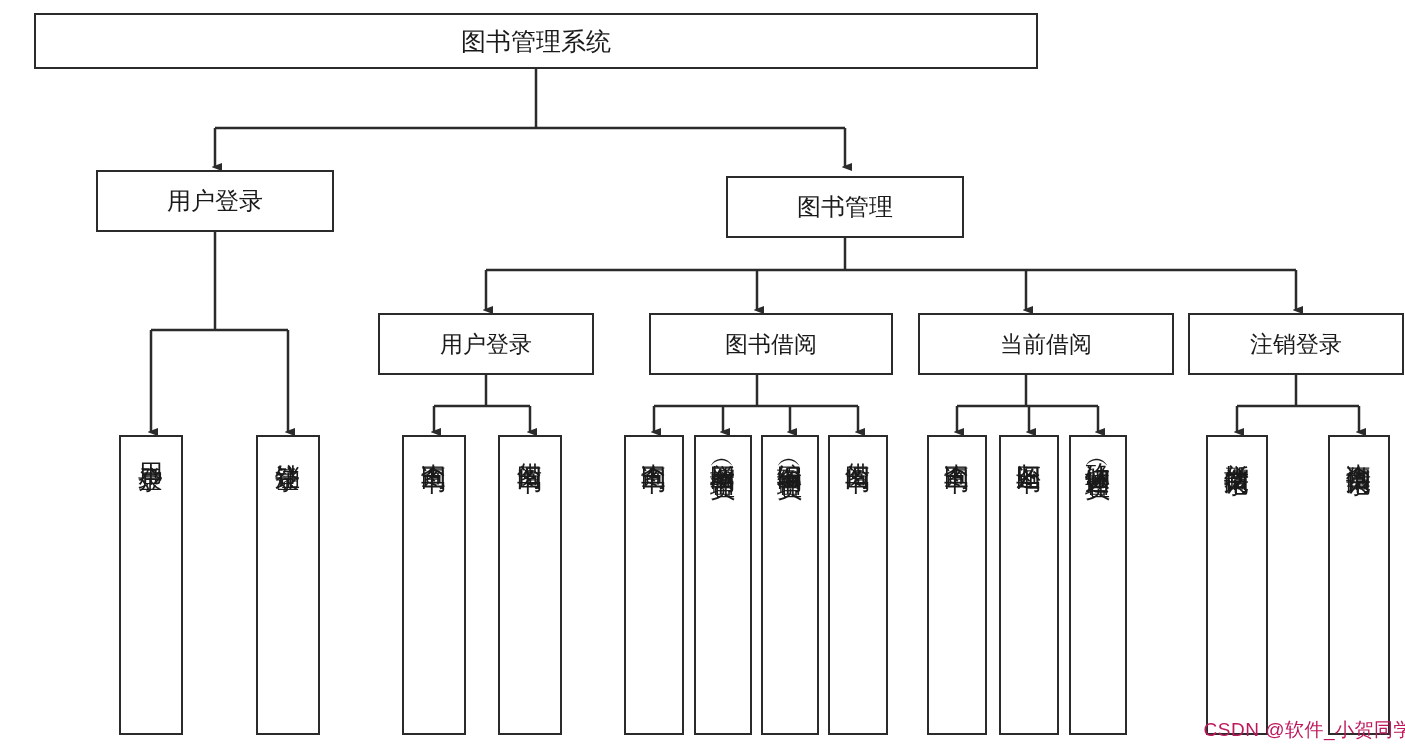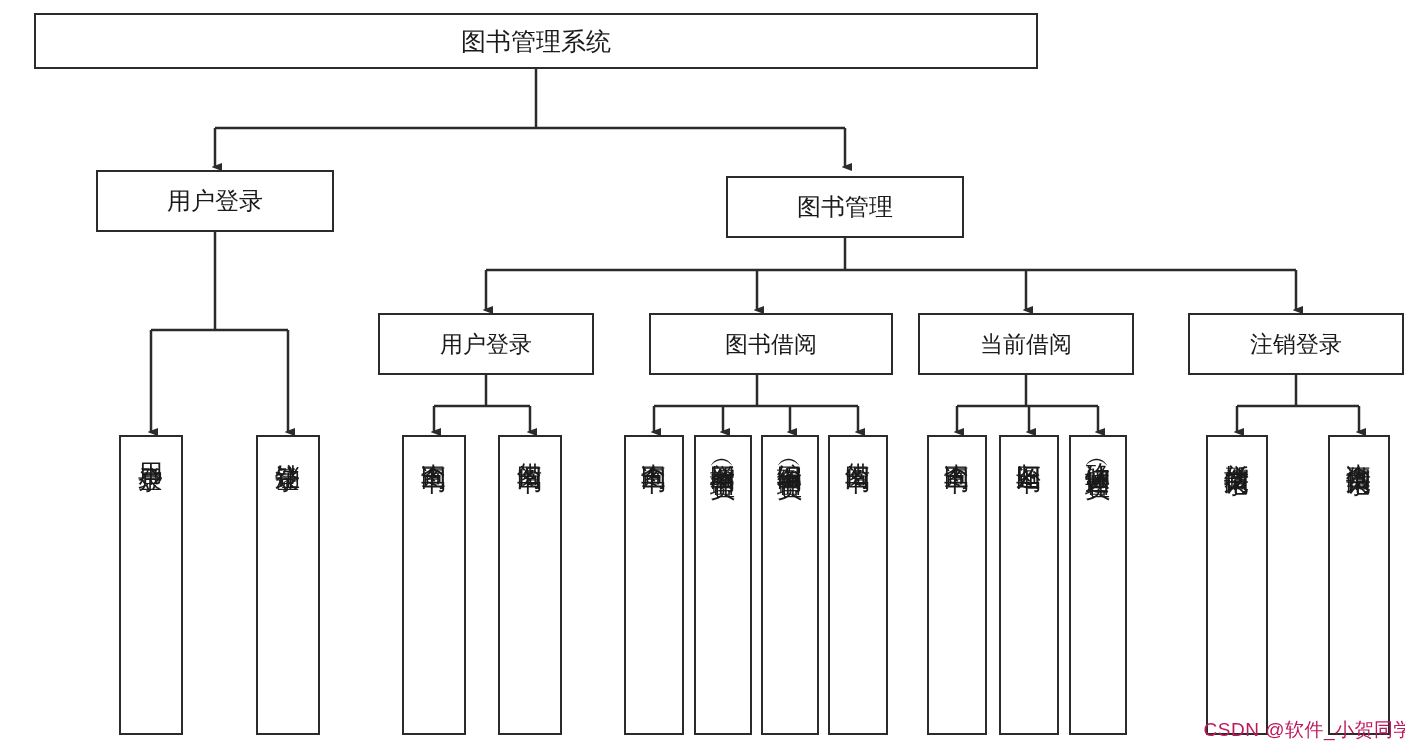--- a/index.html
+++ b/index.html
@@ -131,21 +131,21 @@
         <span>图书管理</span>
       </div>
     </div>
   <div id="nodes-level3">
       <div class="node level3" style="left: 362px; top: 313px; width: 216px; height: 62px;">
         <span>用户登录</span>
       </div>
       <div class="node level3" style="left: 633px; top: 313px; width: 244px; height: 62px;">
         <span>图书借阅</span>
       </div>
-      <div class="node level3" style="left: 902px; top: 313px; width: 216px; height: 62px;">
+      <div class="node level3" style="left: 902px; top: 313px; width: 256px; height: 62px;">
         <span>当前借阅</span>
       </div>
       <div class="node level3" style="left: 1172px; top: 313px; width: 216px; height: 62px;">
         <span>注销登录</span>
       </div>
     </div>
   <div id="nodes-leaves">
       <div class="node leaf" style="left: 103px; top: 435px; width: 64px; height: 300px;">
         <span class="leaf-label">用户登录</span>
       </div>

